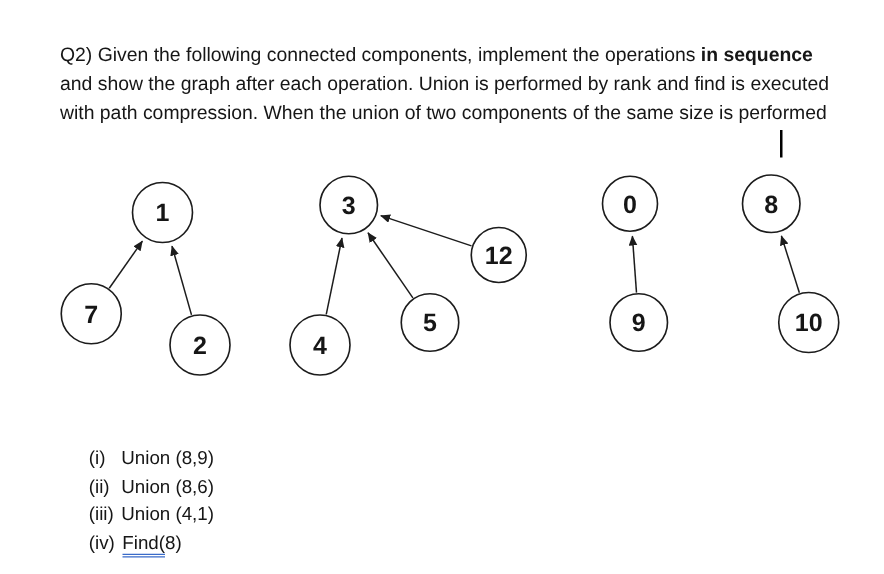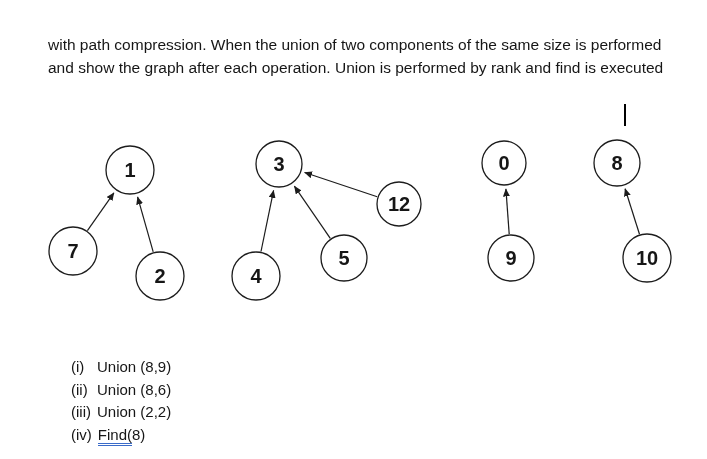--- a/index.html
+++ b/index.html
@@ -101,26 +101,27 @@
         <circle cx="511" cy="258" r="23" fill="#ffffff" stroke="#1c1c1c" stroke-width="1.3"></circle>
         <text x="511" y="265" text-anchor="middle" class="node-label">9</text>
         <circle cx="617" cy="163" r="23" fill="#ffffff" stroke="#1c1c1c" stroke-width="1.3"></circle>
         <text x="617" y="170" text-anchor="middle" class="node-label">8</text>
         <circle cx="647" cy="258" r="24" fill="#ffffff" stroke="#1c1c1c" stroke-width="1.3"></circle>
         <text x="647" y="265" text-anchor="middle" class="node-label">10</text>
       </g>
   </svg>
 
   <div class="question">
+    <div class="qline"><span>Q2) Given the following connected components, implement the operations </span><b>in sequence</b></div>
+    <div class="qline">and show the graph after each operation. Union is performed by rank and find is executed</div>
     <div class="qline">with path compression. When the union of two components of the same size is performed</div>
-    <div class="qline">and show the graph after each operation. Union is performed by rank and find is executed</div>
   </div>
 
   <div class="caret"></div>
 
   <div class="ops">
     <div class="op"><span class="m">(i)</span><span>Union (8,9)</span></div>
     <div class="op"><span class="m">(ii)</span><span>Union (8,6)</span></div>
-    <div class="op"><span class="m">(iii)</span><span>Union (2,2)</span></div>
+    <div class="op"><span class="m">(iii)</span><span>Union (4,1)</span></div>
     <div class="op"><span class="m">(iv)</span><span><span class="gram">Find(</span><span>8)</span></span></div>
   </div>
 
 </div>
 
 </body></html>

